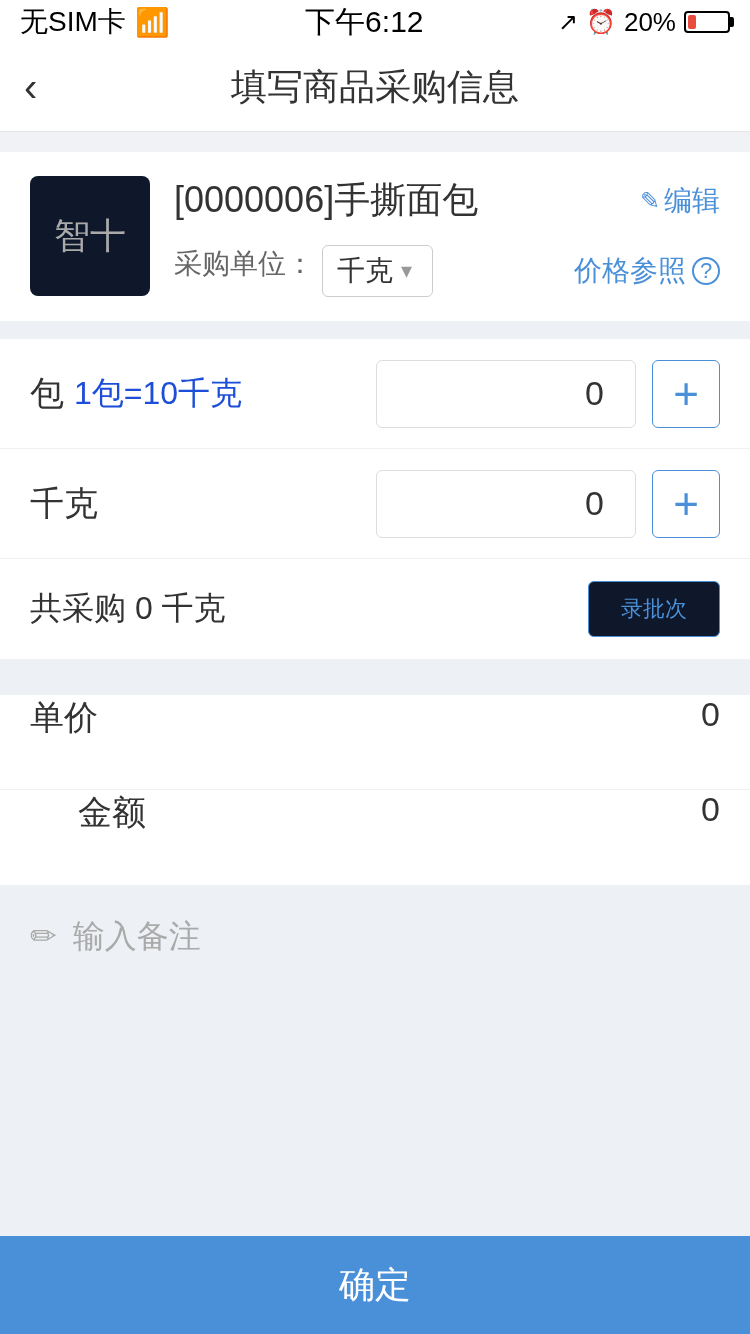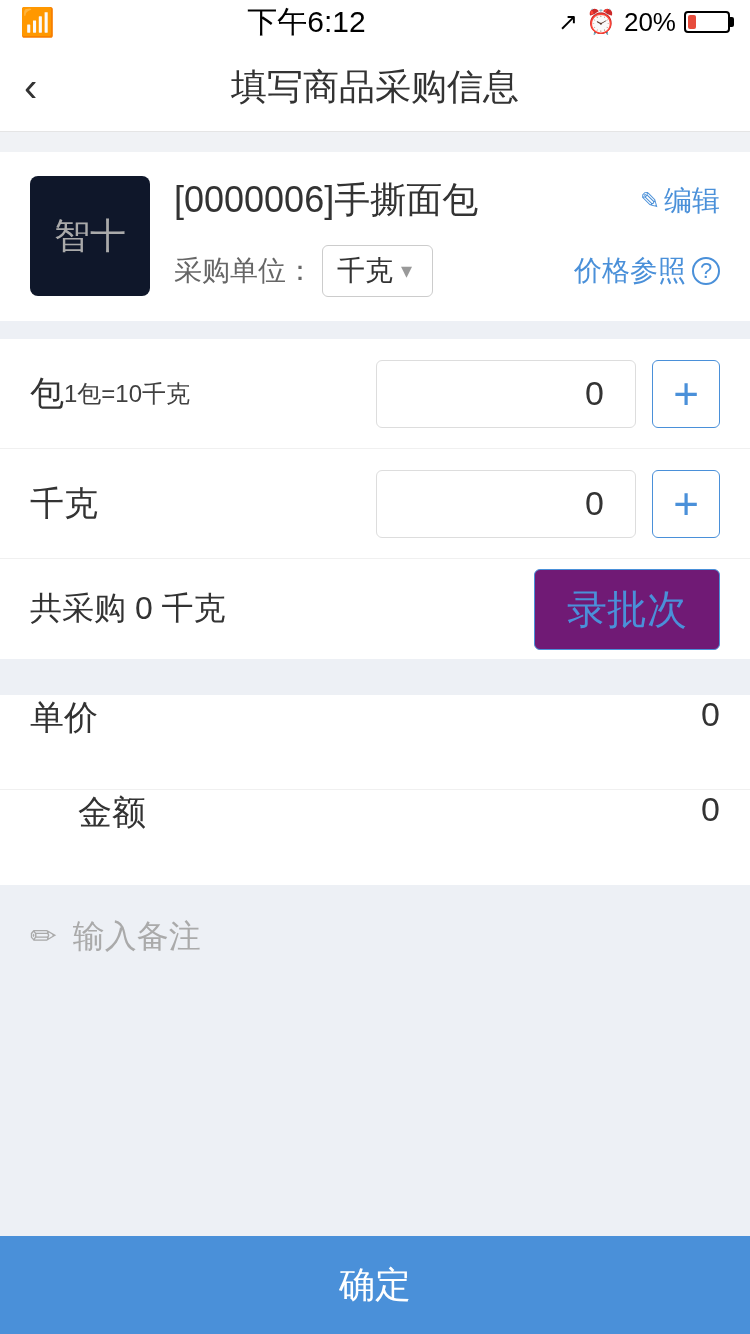--- a/index.html
+++ b/index.html
@@ -181,22 +181,23 @@
       padding: 0 30px;
       height: 110px;
       border-bottom: 1px solid #f0f0f0;
     }
     .input-label {
       font-size: 34px;
       color: #333;
       flex-shrink: 0;
     }
     .input-sub {
-      font-size: 24px;
-      color: #404040;
+      font-size: 32px;
+      color: #1d4ed8;
+      margin-left: 10px;
     }
     .input-right {
       flex: 1;
       display: flex;
       align-items: center;
       justify-content: flex-end;
       gap: 16px;
     }
     .qty-input {
       width: 260px;
@@ -234,24 +235,24 @@
       text-align: center;
     }
     .total-text {
       font-size: 32px;
       color: #333;
     }
     .batch-btn {
       border: 1px solid #4a90d9;
       border-radius: 6px;
       padding: 12px 32px;
-      font-size: 40px;
+      font-size: 22px;
       color: #4a90d9;
       cursor: pointer;
-      background: #701a75;
+      background: #0f172a;
     }
 
     
     .info-section {
       background: #fff;
       margin-top: 18px;
     }
     .info-row {
       display: flex;
       align-items: flex-start;
@@ -320,20 +321,21 @@
       padding-bottom: 98px;
       background: #edf0f5;
       min-height: calc(1334px - 44px - 88px);
     }
   </style>
 </head>
 <body>
 
 <div class="status-bar">
   <div class="status-left">
+    <span>无SIM卡</span>
     <span>📶</span>
   </div>
   <div class="status-center">下午6:12</div>
   <div class="status-right">
     <span style="font-size:24px;">↗</span>
     <span style="font-size:24px;">⏰</span>
     <span style="font-size:26px;">20%</span>
     <div class="battery">
       <div class="battery-fill"></div>
     </div>
@@ -353,21 +355,21 @@
     </div>
     <div class="product-info">
       <div class="product-header">
         <span class="product-name">[0000006]手撕面包</span>
         <span class="edit-btn">
           <span style="font-size:24px;">✎</span>
           <span>编辑</span>
         </span>
       </div>
       <div class="purchase-unit-row">
-        <div style="display:flex;align-items:center;gap:8px;">
+        <div style="display:flex;gap:8px;">
           <span class="purchase-unit-label">采购单位：</span>
           <div class="unit-select">
             <span>千克</span>
             <span style="font-size:22px;color:#999;">▾</span>
           </div>
         </div>
         <div class="price-ref">
           <span>价格参照</span>
           <div class="help-icon">?</div>
         </div>

